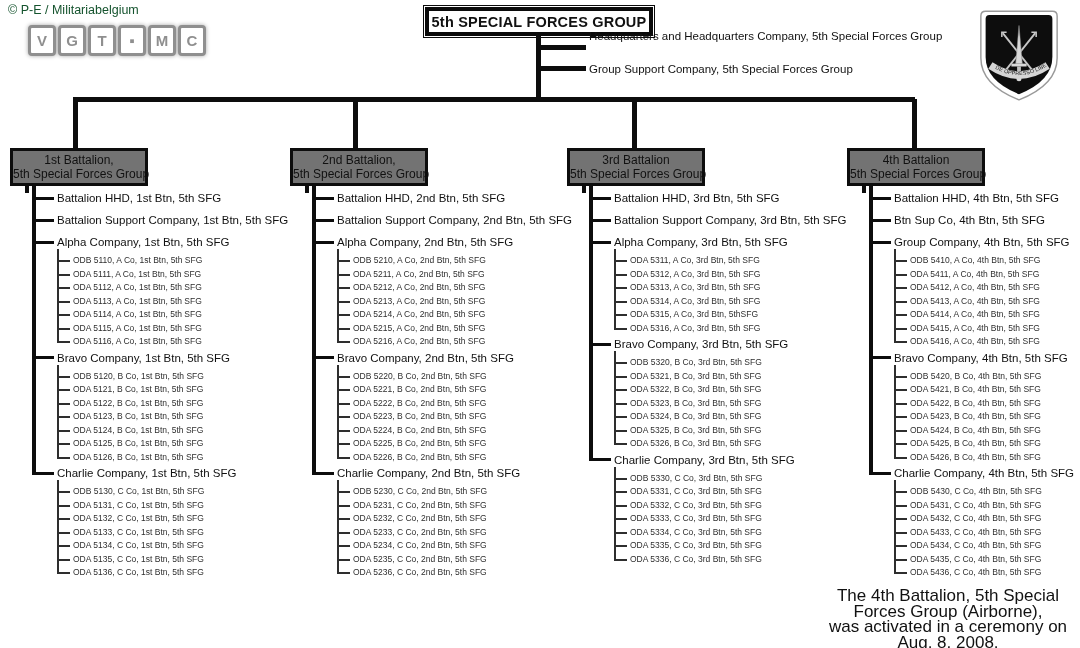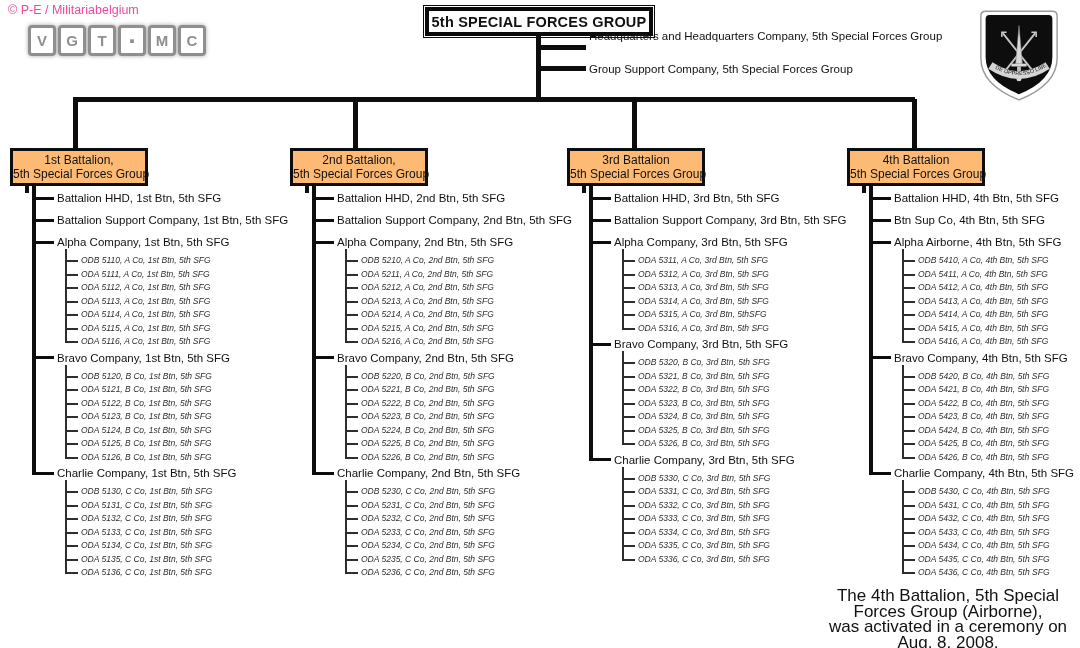--- a/index.html
+++ b/index.html
@@ -1,21 +1,21 @@
 <!DOCTYPE html>
 <html><head>
 <meta charset="utf-8">
 <style>
   html,body { margin:0; padding:0; background:#e8e8e8; }
   .canvas {
     position:relative; width:1080px; height:648px; background:#ffffff;
     font-family:"Liberation Sans", sans-serif; color:#111; overflow:hidden;
   }
   
-  .copyright { position:absolute; left:8px; top:3px; font-size:12.5px; color:#ec4899; }
+  .copyright { position:absolute; left:8px; top:3px; font-size:12.5px; color:#14532d; }
   .logo { position:absolute; left:28px; top:25px; display:flex; gap:2px; filter:drop-shadow(0 0 2px rgba(0,0,0,.35)); }
   .logo-box {
     width:22px; height:25px; border:3px solid #8f8f8f; border-radius:4px; background:#fff;
     display:flex; align-items:center; justify-content:center;
     font-weight:bold; font-size:15px; color:#8f8f8f;
   }
   
   .title-box {
     position:absolute; left:425px; top:7px; width:220px; height:21px;
     border:4px solid #0a0a0a; outline:1px solid #0a0a0a; outline-offset:1px;
@@ -28,32 +28,32 @@
   .tick1 { left:539px; top:45px; width:47px; height:5px; }
   .tick2 { left:539px; top:66px; width:47px; height:5px; }
   .bus   { left:73px;  top:97px; width:842px; height:5px; }
   .drop  { top:99px; width:5px; height:50px; }
   .hq-label { position:absolute; font-size:11.5px; white-space:nowrap; }
   .hq1 { left:589px; top:30px; }
   .hq2 { left:589px; top:63px; }
   
   .column { position:absolute; top:148px; width:272px; }
   .bn-box {
-    width:132px; border:3px solid #0d0d0d; background:#fdba74; text-align:center;
+    width:132px; border:3px solid #0d0d0d; background:#737373; text-align:center;
     font-size:12px; line-height:14px; padding:2px 0; white-space:nowrap;
   }
   ul.l1 { position:relative; list-style:none; margin:0 0 0 15px; padding:6px 0 0 7px; }
   ul.l1::before { content:""; position:absolute; left:0; top:0; width:4px; height:7px; background:#0d0d0d; }
   ul.l1 > li { position:relative; padding-left:25px; font-size:11.5px; line-height:13px; margin-bottom:9px; white-space:nowrap; }
   ul.l1 > li::before { content:""; position:absolute; left:0; top:-9px; bottom:0; width:4px; background:#0d0d0d; }
   ul.l1 > li:first-child::before { top:-6px; }
   ul.l1 > li:last-child::before { bottom:auto; height:15px; }
   ul.l1 > li::after { content:""; position:absolute; left:0; top:4.5px; width:22px; height:3px; background:#0d0d0d; }
   ul.l1 > li.company { margin-bottom:0; }
-  ul.l2 { position:relative; list-style:none; margin:5px 0 3px 8px; padding:0;font-style:italic; }
+  ul.l2 { position:relative; list-style:none; margin:5px 0 3px 0; padding:0; }
   ul.l2::before { content:""; position:absolute; left:0; top:-5px; width:2px; height:5px; background:#2e2e2e; }
   ul.l2 li { position:relative; padding-left:16px; height:13.5px; display:flex; align-items:center;
              font-size:8.5px; color:#2e2e2e; white-space:nowrap; }
   ul.l2 li::before { content:""; position:absolute; left:0; top:0; bottom:0; width:2px; background:#2e2e2e; }
   ul.l2 li:last-child::before { bottom:auto; height:8px; }
   ul.l2 li::after { content:""; position:absolute; left:0; top:6px; width:13px; height:2px; background:#2e2e2e; }
   
   .badge { position:absolute; left:978px; top:8px; }
   
   .caption { position:absolute; left:820px; top:588px; width:256px; text-align:center;
@@ -224,21 +224,21 @@
         </ul>
       </div>
       <div class="column" style="left: 847px;">
         <div class="bn-box">
           <div>4th Battalion</div>
           <div>5th Special Forces Group</div>
         </div>
         <ul class="l1">
           <li>Battalion HHD, 4th Btn, 5th SFG</li>
           <li>Btn  Sup Co, 4th Btn, 5th SFG</li>
-          <li class="company"><span>Alpha Airborne, 4th Btn, 5th SFG</span><ul class="l2">
+          <li class="company"><span>Group Company, 4th Btn, 5th SFG</span><ul class="l2">
               <li>ODB 5410, A Co, 4th Btn, 5th SFG</li>
               <li>ODA 5411, A Co, 4th Btn, 5th SFG</li>
               <li>ODA 5412, A Co, 4th Btn, 5th SFG</li>
               <li>ODA 5413, A Co, 4th Btn, 5th SFG</li>
               <li>ODA 5414, A Co, 4th Btn, 5th SFG</li>
               <li>ODA 5415, A Co, 4th Btn, 5th SFG</li>
               <li>ODA 5416, A Co, 4th Btn, 5th SFG</li>
             </ul></li>
           <li class="company"><span>Bravo Company, 4th Btn, 5th SFG</span><ul class="l2">
               <li>ODB 5420, B Co, 4th Btn, 5th SFG</li>

